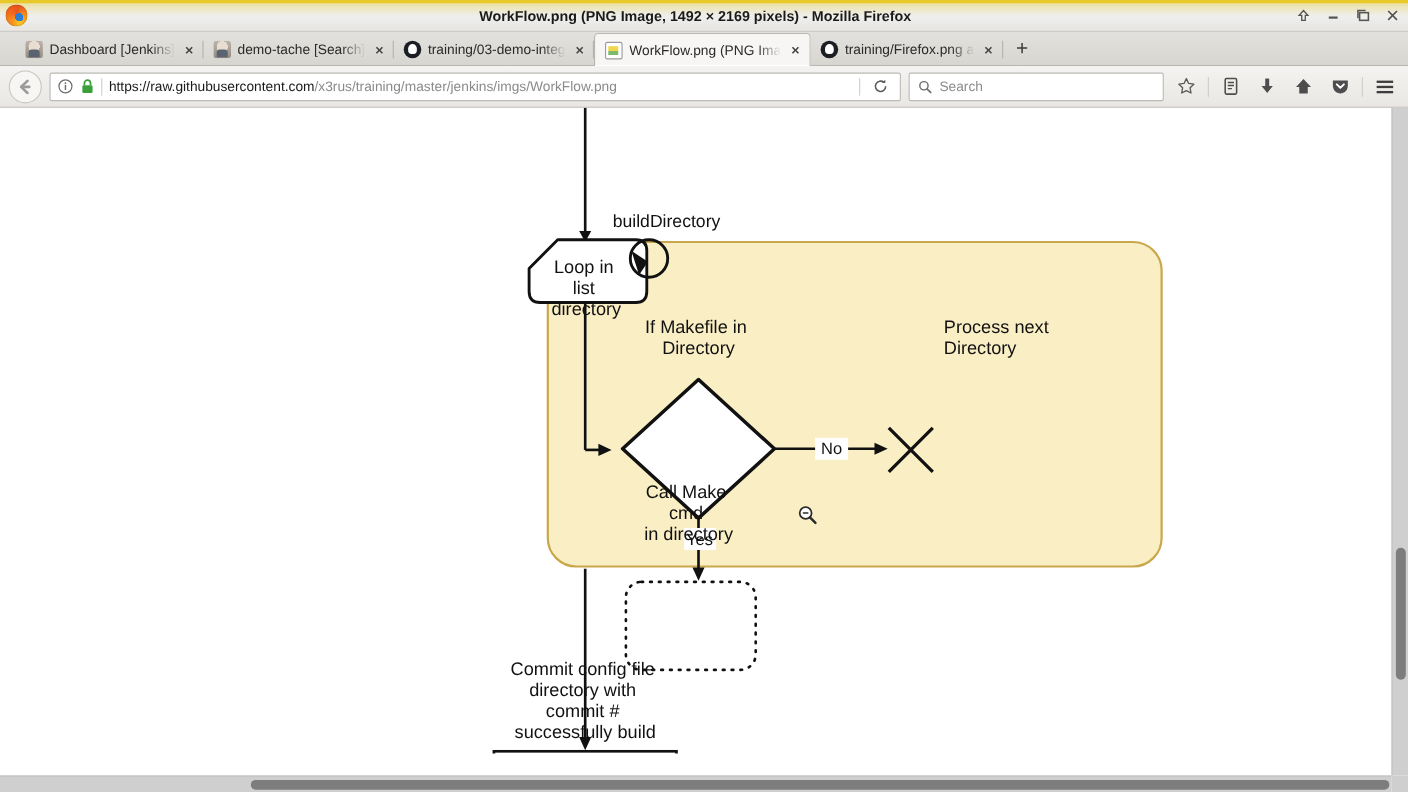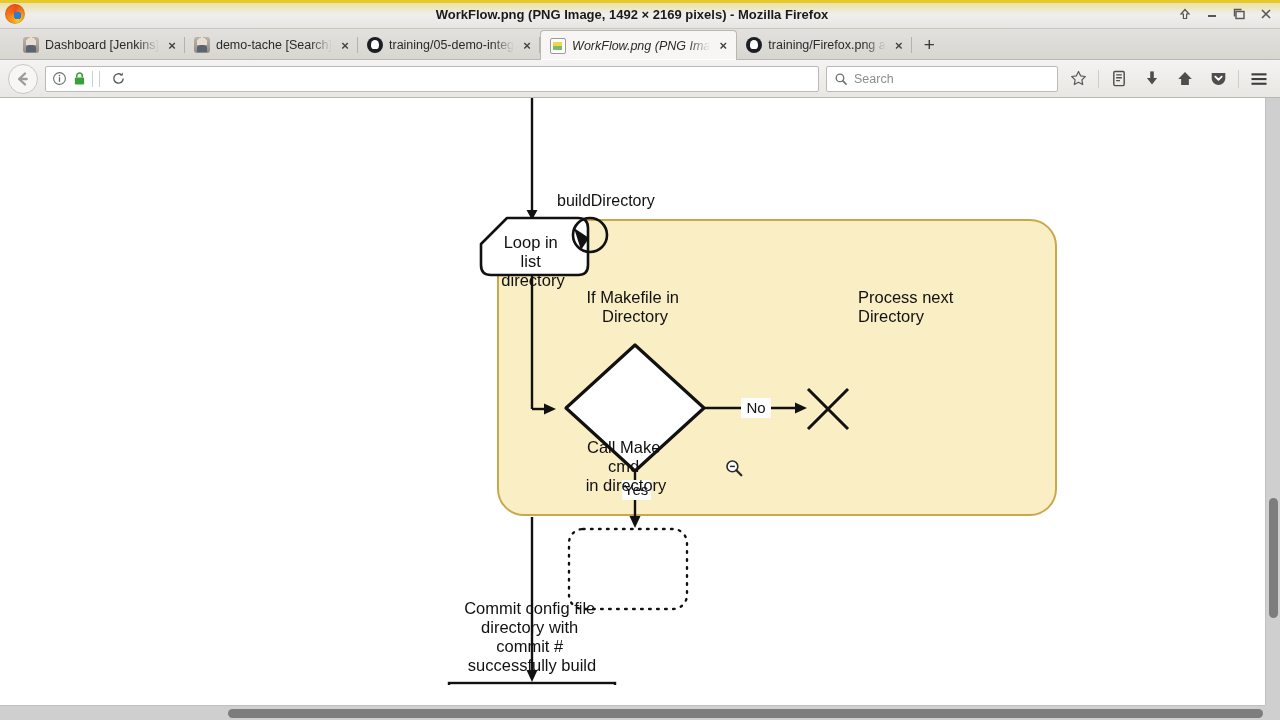--- a/index.html
+++ b/index.html
@@ -82,21 +82,21 @@
     margin-bottom: -1px;
     box-shadow: 0 -1px 0 #fff inset;
   }
   .tab .tab-label {
     white-space: nowrap; overflow: hidden;
     text-overflow: clip;
     max-width: 134px;
     -webkit-mask-image: linear-gradient(to right, #000 calc(100% - 22px), transparent 100%);
             mask-image: linear-gradient(to right, #000 calc(100% - 22px), transparent 100%);
   }
-  .tab.active .tab-label { max-width: 142px; font-style: italic; }
+  .tab.active .tab-label { max-width: 142px; }
   .tab-close {
     font-size: 13px; font-weight: bold; color: #444;
     width: 14px; text-align: center; flex: 0 0 14px;
     line-height: 1;
   }
   .favicon { width: 16px; height: 16px; flex: 0 0 16px; position: relative; }
   .fav-jenkins{
     background: radial-gradient(circle at 50% 34%, #e8ddd0 0 38%, rgba(0,0,0,0) 39%),
                 linear-gradient(#bdb5ab,#948c82);
     border-radius: 3px;
@@ -237,21 +237,21 @@
     </div>
 
     <div class="tab">
       <span class="favicon fav-jenkins"></span>
       <span class="tab-label">demo-tache [Search]</span>
       <span class="tab-close">×</span>
     </div>
 
     <div class="tab">
       <span class="favicon fav-gh"></span>
-      <span class="tab-label">training/05-demo-integ</span>
+      <span class="tab-label">training/03-demo-integ</span>
       <span class="tab-close">×</span>
     </div>
 
     <div class="tab active">
       <span class="favicon fav-img"></span>
       <span class="tab-label">WorkFlow.png (PNG Ima</span>
       <span class="tab-close">×</span>
     </div>
 
     <div class="tab">
@@ -276,20 +276,21 @@
       <svg width="15" height="15" viewBox="0 0 16 16">
         <circle cx="8" cy="8" r="6.3" fill="none" stroke="#6f6f6f" stroke-width="1.2"></circle>
         <circle cx="8" cy="4.9" r="0.85" fill="#6f6f6f"></circle>
         <rect x="7.3" y="6.6" width="1.4" height="5" fill="#6f6f6f"></rect>
       </svg>
       <svg width="13" height="15" viewBox="0 0 14 16">
         <path d="M4 7V5a3 3 0 016 0v2" fill="none" stroke="#3aa03a" stroke-width="1.7"></path>
         <rect x="2" y="7" width="10" height="7.5" rx="1.3" fill="#3aa03a"></rect>
       </svg>
       <span class="urlsep"></span>
+      <span id="urltext"><b>https://raw.githubusercontent.com</b><span>/x3rus/training/master/jenkins/imgs/WorkFlow.png</span></span>
       <span class="urlsep"></span>
       <span id="reloadbtn">
         <svg width="15" height="15" viewBox="0 0 16 16">
           <path d="M13 8a5 5 0 11-1.7-3.8" fill="none" stroke="#5a5a5a" stroke-width="1.5"></path>
           <path d="M12.6 1.6v3.2H9.4z" fill="#5a5a5a"></path>
         </svg>
       </span>
     </div>
 
     <div id="searchbar">

